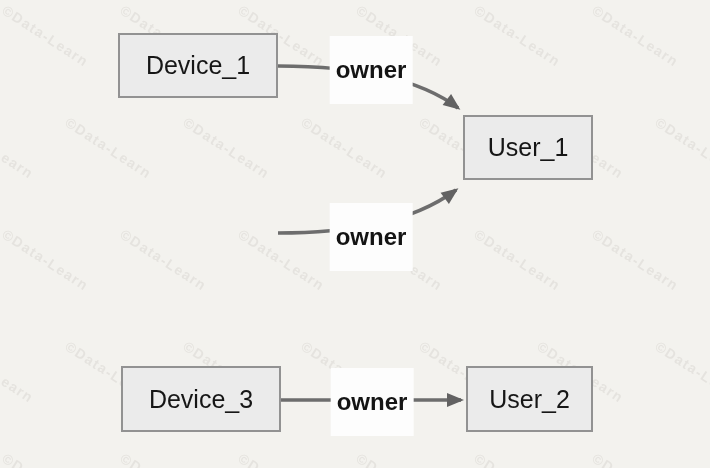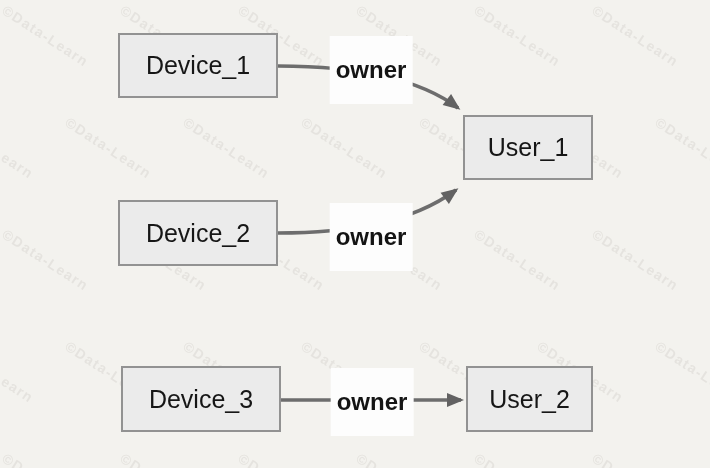--- a/index.html
+++ b/index.html
@@ -127,23 +127,20 @@
       </marker>
     </defs>
     <path class="edge" d="M 278,66 C 335,66 412,73 458,108" marker-end="url(#arrow)"></path>
     <path class="edge" d="M 278,233 C 345,233 410,224 456,190" marker-end="url(#arrow)"></path>
     <path class="edge" d="M 278,400 L 461,400" marker-end="url(#arrow)"></path>
   </svg>
 
   <div class="node node-device1">
     <span>Device_1</span>
   </div>
-  <div class="node node-device2">
-    <span>Device_2</span>
-  </div>
   <div class="node node-device3">
     <span>Device_3</span>
   </div>
   <div class="node node-user1">
     <span>User_1</span>
   </div>
   <div class="node node-user2">
     <span>User_2</span>
   </div>
 

